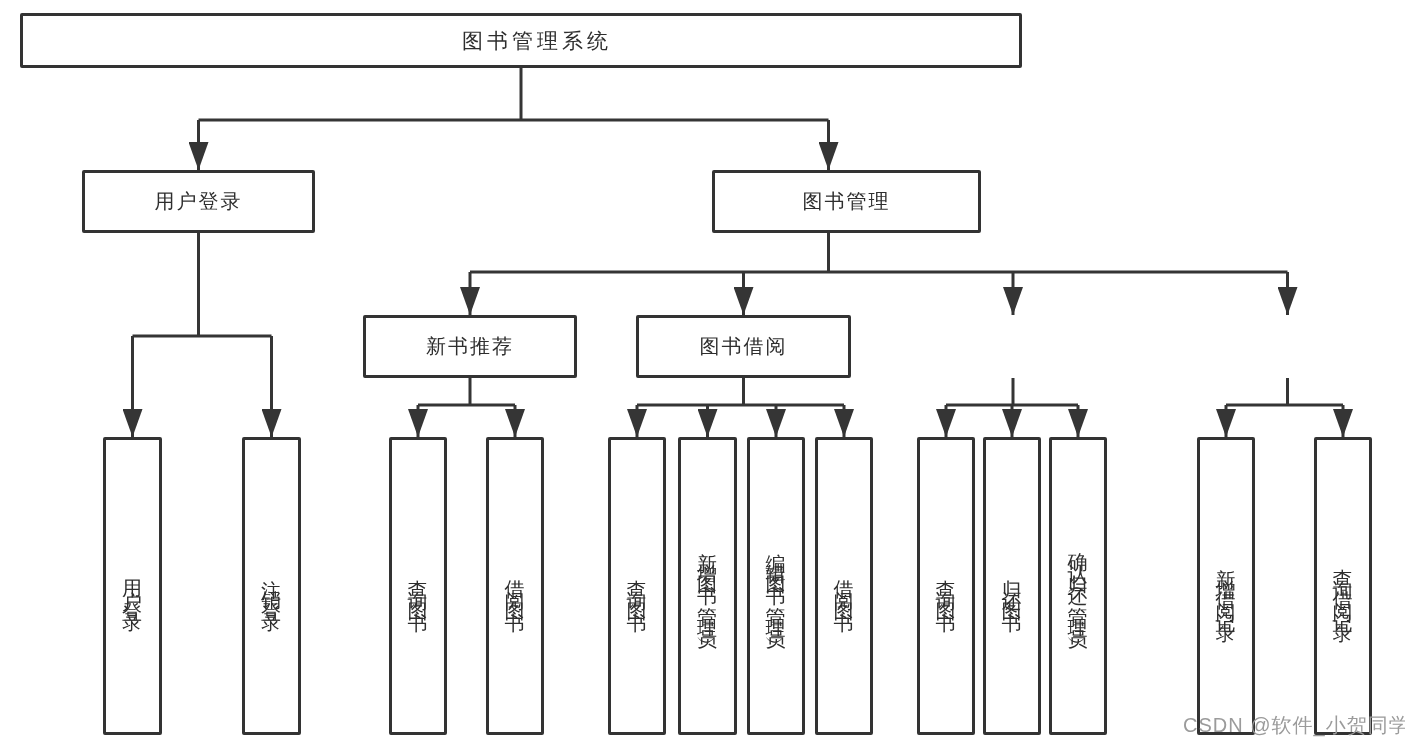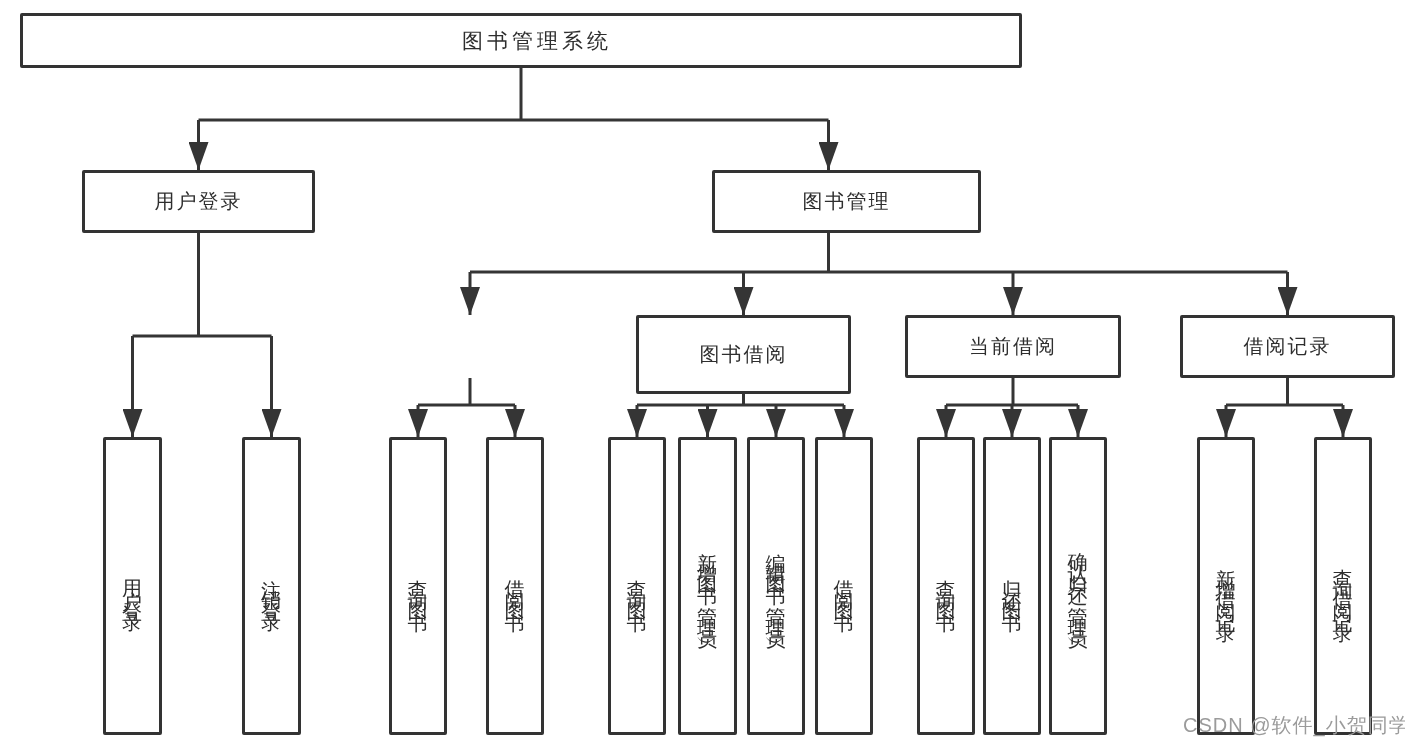--- a/index.html
+++ b/index.html
@@ -131,23 +131,22 @@
       <path class="wire" d="M1226 405 V437" marker-end="url(#arrow)"></path>
       <path class="wire" d="M1343 405 V437" marker-end="url(#arrow)"></path>
     </g>
   </svg>
 
   <div class="node title-node" style="left:20px; top:13px; width:1002px; height:55px;padding-left:32px;">图书管理系统</div>
 
   <div class="node" style="left:82px; top:170px; width:233px; height:63px;">用户登录</div>
   <div class="node" style="left:712px; top:170px; width:269px; height:63px;">图书管理</div>
 
-  <div class="node" style="left:636px; top:315px; width:215px; height:79px;">图书借阅</div>
-  <div class="node" style="left:905px; top:315px; width:216px; height:63px;">当前借阅</div>
-  <div class="node" style="left:1180px; top:315px; width:215px; height:63px;">借阅记录</div>
+  <div class="node" style="left:363px; top:315px; width:214px; height:63px;">新书推荐</div>
+  <div class="node" style="left:636px; top:315px; width:215px; height:63px;">图书借阅</div>
 
   <div class="node vnode" style="left:103px; top:437px; width:59px; height:298px;">用户登录</div>
   <div class="node vnode" style="left:242px; top:437px; width:59px; height:298px;">注销登录</div>
 
   <div class="node vnode" style="left:389px; top:437px; width:58px; height:298px;">查询图书</div>
   <div class="node vnode" style="left:486px; top:437px; width:58px; height:298px;">借阅图书</div>
 
   <div class="node vnode" style="left:608px; top:437px; width:58px; height:298px;">查询图书</div>
   <div class="node vnode" style="left:678px; top:437px; width:59px; height:298px;">新增图书（管理员）</div>
   <div class="node vnode" style="left:747px; top:437px; width:58px; height:298px;">编辑图书（管理员）</div>

